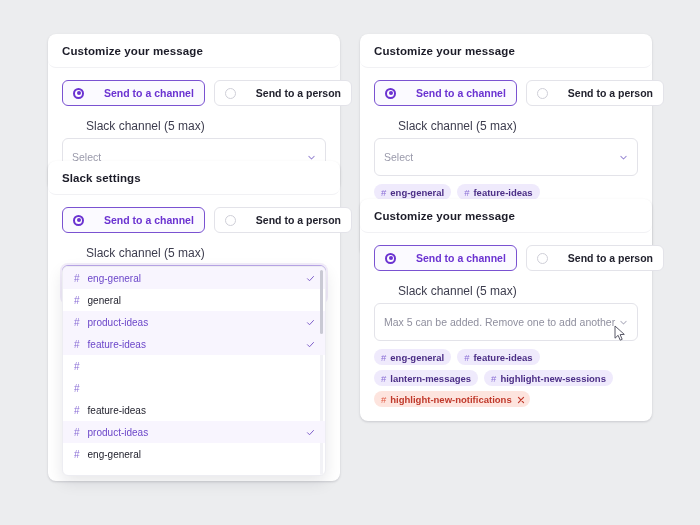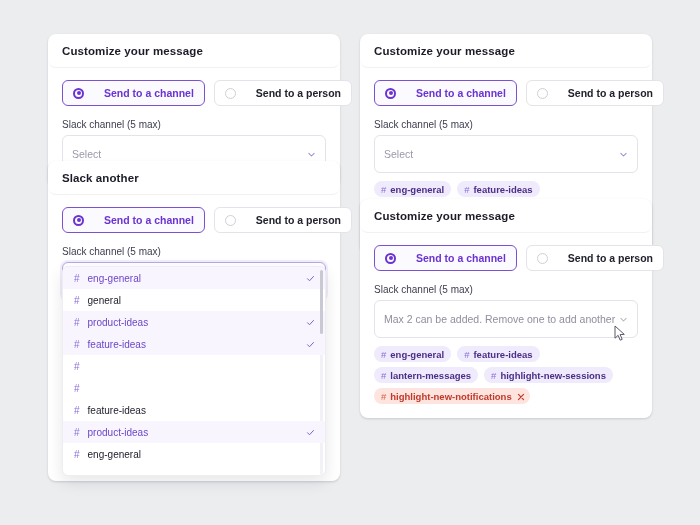--- a/index.html
+++ b/index.html
@@ -63,21 +63,21 @@
     top: 50%; left: 50%; transform: translate(-50%,-50%);
     width: 4px; height: 4px; border-radius: 50%;
     background: #6b33d1;
   }
   .radio-label { font-size: 10.5px; font-weight: bold; color: #22222e; white-space: nowrap; }
   .radio-opt.selected .radio-label { color: #6b33d1; }
 
   
   .field-label {
     margin-top: 13px; margin-bottom: 5px;
-    font-size: 10px; color: #3d3d4e;
+    font-size: 12px; color: #3d3d4e; margin-left: 24px;
   }
 
   
   .select {
     height: 38px;
     border: 1px solid #e3e3e9;
     border-radius: 6px;
     background: #fff;
     display: flex; align-items: center;
     padding: 0 9px;
@@ -174,21 +174,21 @@
               <path d="M2.5 4.5 L6 8 L9.5 4.5" fill="none" stroke="#9b8bd4" stroke-width="1.4" stroke-linecap="round" stroke-linejoin="round"></path>
             </svg>
         </span>
       </div>
 
     </div>
   </div>
 
   <div class="card" style="left:48px; top:161px; width:292px; height:320px;">
     <div class="card-header">
-      <div class="card-title">Slack another</div>
+      <div class="card-title">Slack settings</div>
     </div>
     <div class="card-body">
 
       <div class="radio-row">
         <div class="radio-opt selected">
           <span class="radio-mark"></span>
           <span class="radio-label">Send to a channel</span>
         </div>
         <div class="radio-opt">
           <span class="radio-mark"></span>
@@ -329,21 +329,21 @@
         </div>
         <div class="radio-opt">
           <span class="radio-mark"></span>
           <span class="radio-label">Send to a person</span>
         </div>
       </div>
 
       <div class="field-label">Slack channel (5 max)</div>
 
       <div class="select">
-        <span class="select-value dim">Max 2 can be added. Remove one to add another</span>
+        <span class="select-value dim">Max 5 can be added. Remove one to add another</span>
         <span class="chev">
           <svg viewBox="0 0 12 12">
               <path d="M2.5 4.5 L6 8 L9.5 4.5" fill="none" stroke="#b6b6c4" stroke-width="1.4" stroke-linecap="round" stroke-linejoin="round"></path>
             </svg>
         </span>
       </div>
 
       <div class="chips" id="chips-four">
           <span class="chip">
             <span class="hash">#</span>

